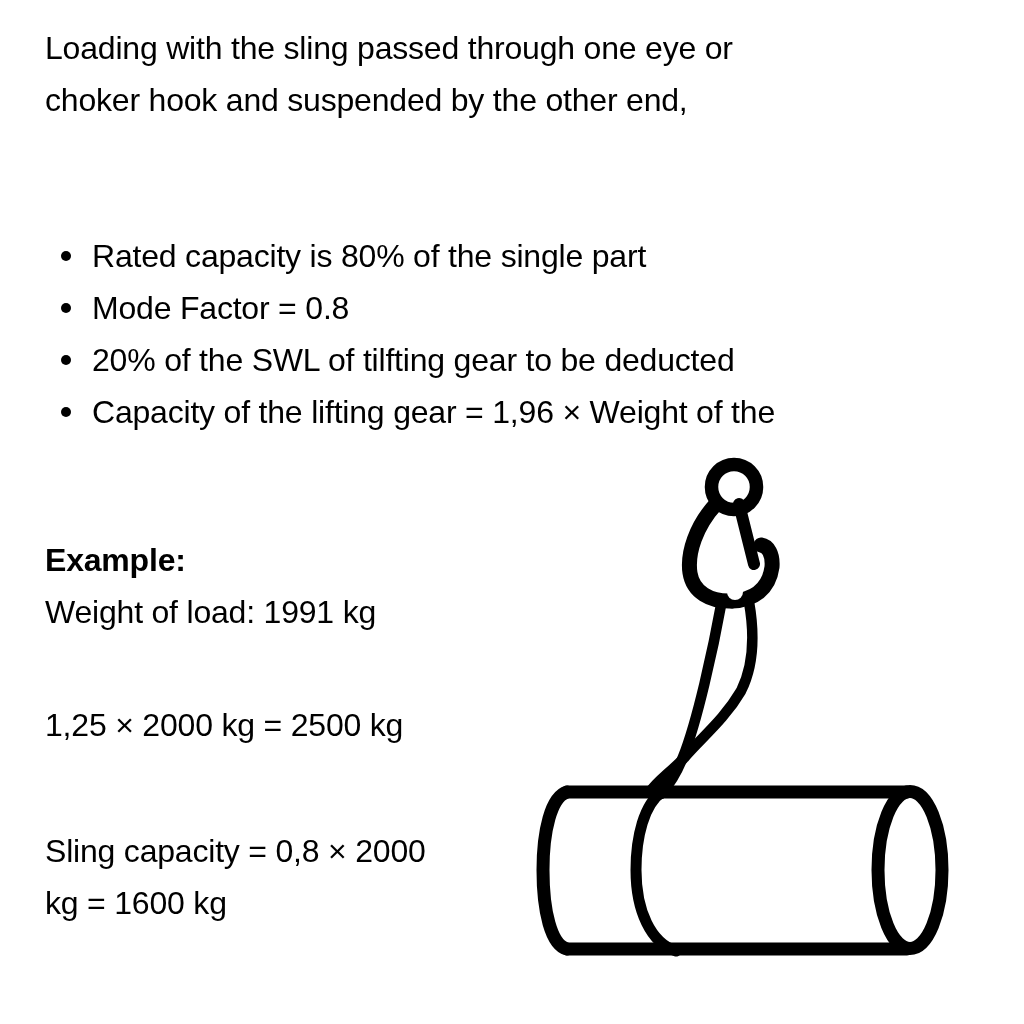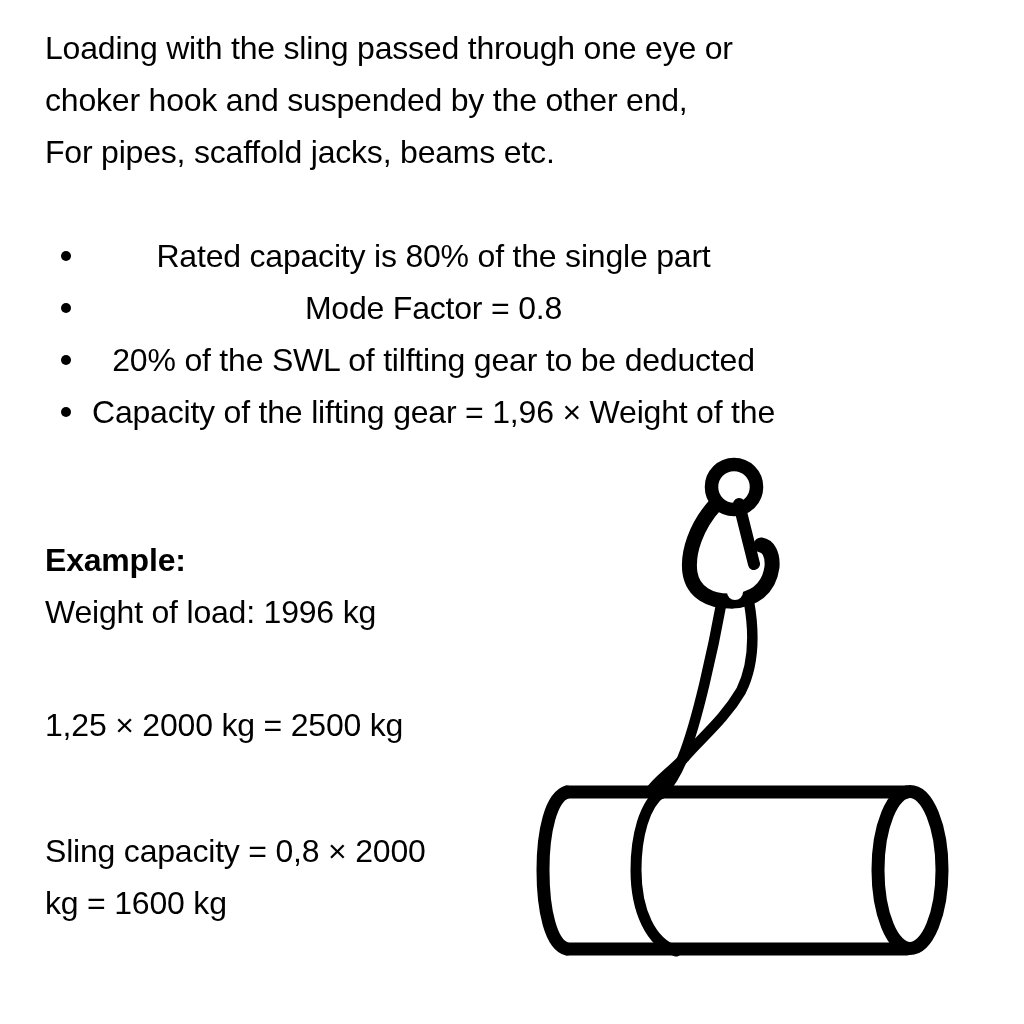--- a/index.html
+++ b/index.html
@@ -30,21 +30,21 @@
   #bullet-block   { top: 230px; }
   #example-block  { top: 534px; }
   #capacity-block { top: 699px; }
   #sling-block    { top: 825px; }
 
   ul.bullets {
     list-style: none;
     margin: 0;
     padding: 0 0 0 47px;
   }
-  ul.bullets li { position: relative; text-align: center; }
+  ul.bullets li { position: relative; }
   ul.bullets li::before {
     content: "";
     position: absolute;
     left: -31px; top: 21px;
     width: 10px; height: 10px;
     border-radius: 50%;
     background: #000000;
   }
   .bold-line { font-weight: 700; }
 
@@ -81,21 +81,20 @@
         <circle cx="734" cy="487" r="22.5" stroke-width="13.5"></circle>
       </g>
 
       <circle cx="735" cy="592" r="8" fill="#ffffff" stroke="none"></circle>
     </g>
   </svg>
 
   <div class="text-block" id="intro-block">
       <div class="line">Loading with the sling passed through one eye or</div>
       <div class="line">choker hook and suspended by the other end,</div>
-      <div class="line">For pipes, scaffold jacks, beams etc.</div>
     </div>
 
   <div class="text-block" id="bullet-block">
     <ul class="bullets">
         <li>
           <div class="line">Rated capacity is 80% of the single part</div>
         </li>
         <li>
           <div class="line">Mode Factor = 0.8</div>
         </li>
@@ -104,21 +103,21 @@
         </li>
         <li>
           <div class="line">Capacity of the lifting gear = 1,96 × Weight of the</div>
         </li>
       </ul>
   </div>
 
   <div class="text-block" id="example-block">
     <div class="line bold-line">Example:</div>
     <div>
-        <div class="line">Weight of load: 1996 kg</div>
+        <div class="line">Weight of load: 1991 kg</div>
       </div>
   </div>
 
   <div class="text-block" id="capacity-block">
       <div class="line">1,25 × 2000 kg = 2500 kg</div>
     </div>
 
   <div class="text-block" id="sling-block">
       <div class="line">Sling capacity = 0,8 × 2000</div>
       <div class="line">kg = 1600 kg</div>

